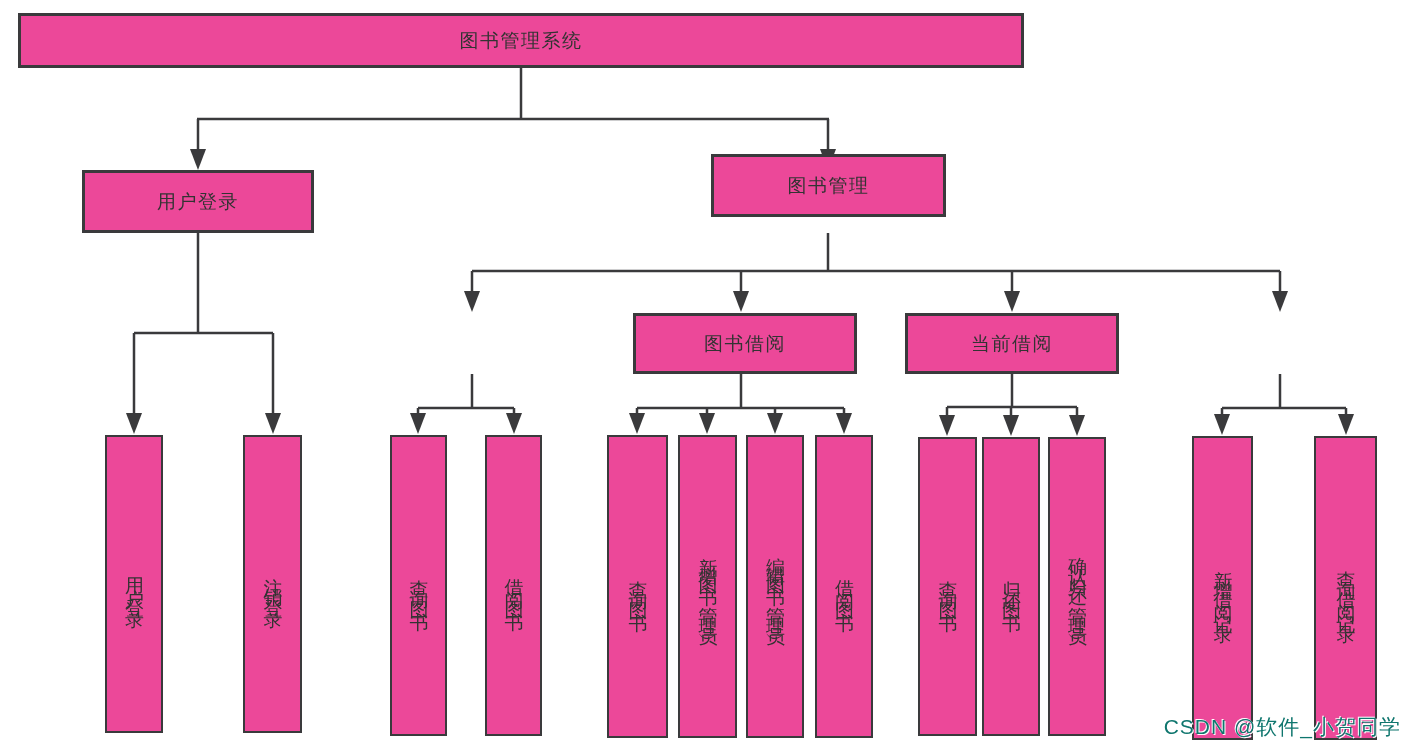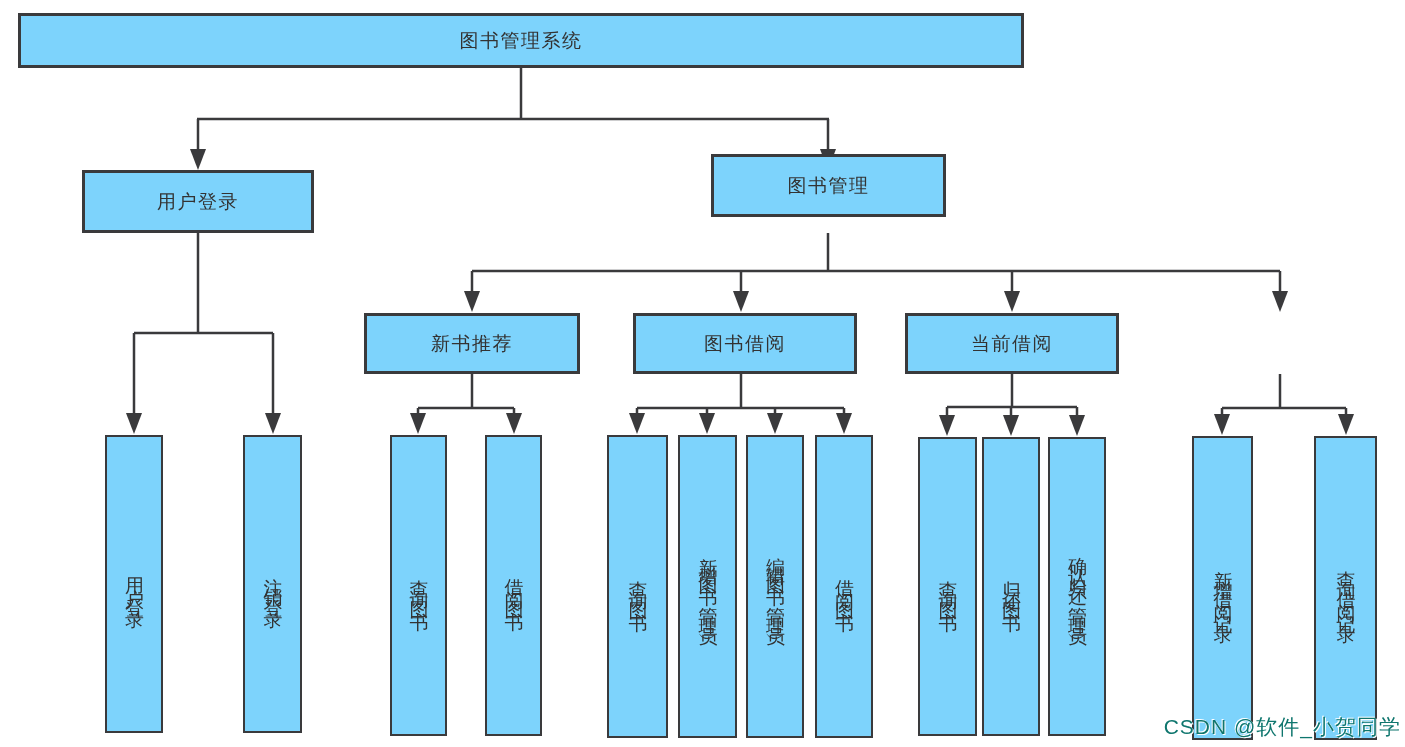--- a/index.html
+++ b/index.html
@@ -3,21 +3,21 @@
 <meta charset="utf-8">
 <style>
   html,body{margin:0;padding:0;background:#fff;}
   body{
     width:1405px;height:747px;position:relative;overflow:hidden;
     font-family:"Liberation Sans","DejaVu Sans",sans-serif;
   }
   .diagram{position:absolute;inset:0;}
   #connectors{position:absolute;left:0;top:0;z-index:1;}
   .hbox,.vbox{
-    position:absolute;box-sizing:border-box;background:#7dd3fc;z-index:2;
+    position:absolute;box-sizing:border-box;background:#ec4899;z-index:2;
     display:flex;align-items:center;justify-content:center;
     color:#333;
   }
   .hbox{border:3px solid #3a3a3c;font-size:19px;letter-spacing:1.5px;}
   .vbox{border:2.5px solid #3a3a3c;}
   .vbox span{
     writing-mode:vertical-rl;text-orientation:mixed;
     font-size:19px;line-height:1.2;letter-spacing:11px;color:#333;
   }
   .vbox.long span{letter-spacing:10px;}
@@ -91,23 +91,20 @@
     <span>图书管理系统</span>
   </div>
 
   <div class="hbox" style="left:82px;top:170px;width:232px;height:63px">
     <span>用户登录</span>
   </div>
   <div class="hbox" style="left:711px;top:154px;width:235px;height:63px">
     <span>图书管理</span>
   </div>
 
-  <div class="hbox" style="left:364px;top:313px;width:216px;height:61px">
-    <span>新书推荐</span>
-  </div>
   <div class="hbox" style="left:633px;top:313px;width:224px;height:61px">
     <span>图书借阅</span>
   </div>
   <div class="hbox" style="left:905px;top:313px;width:214px;height:61px">
     <span>当前借阅</span>
   </div>
 
   <div class="vbox" style="left:105px;top:435px;width:58px;height:298px">
     <span>用户登录</span>
   </div>

